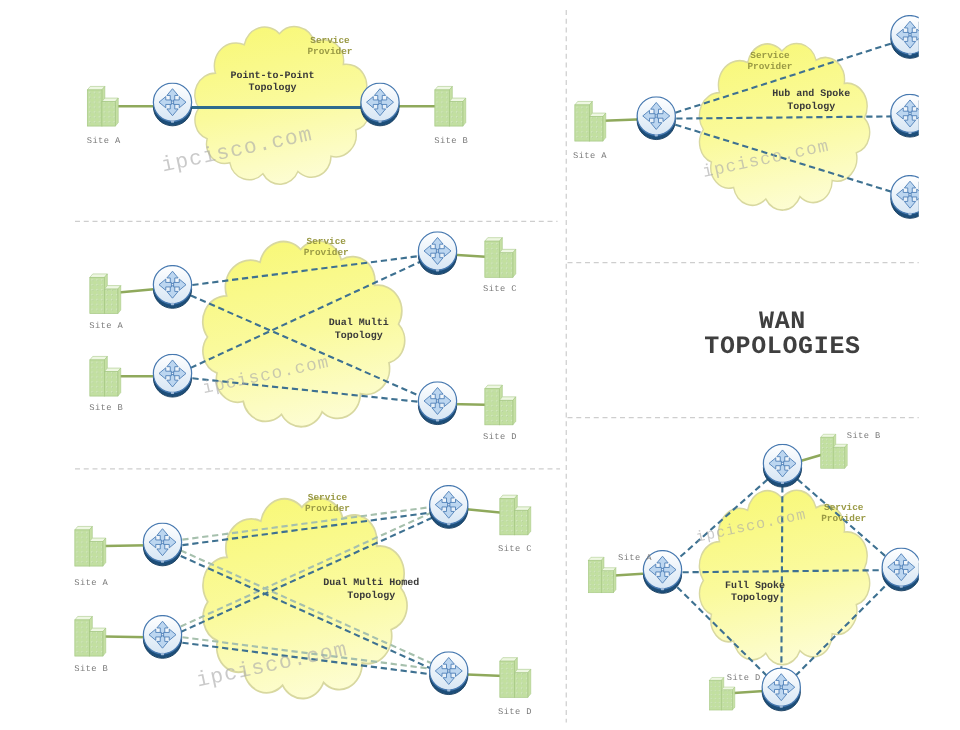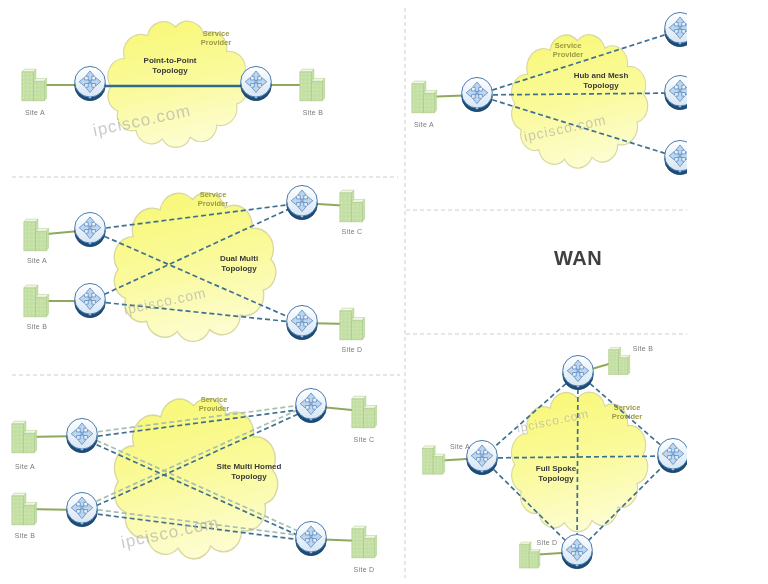--- a/index.html
+++ b/index.html
@@ -1,17 +1,17 @@
 <!DOCTYPE html>
 <html><head>
 <meta charset="utf-8">
 <style>
   html,body{margin:0;padding:0;background:#fff;}
   #stage{position:relative;width:687px;height:584px;background:#ffffff;overflow:hidden;
-         font-family:Liberation Sans, sans-serif;}
+         font-family:Liberation Mono, monospace;margin-left:48px;}
   #stage svg.layer{position:absolute;left:0;top:0;}
   .txt{position:absolute;transform:translateX(-50%);text-align:center;white-space:nowrap;}
   .cloud-title{font-size:8px;font-weight:bold;color:#3a3a3a;line-height:10px;}
   .sp-label{font-size:7.5px;font-weight:bold;color:#9a9a45;line-height:9px;}
   .site-label{font-size:7px;color:#7a7a7a;letter-spacing:.3px;}
   .watermark{position:absolute;color:#ababab;opacity:.62;font-size:14px;letter-spacing:1px;
              transform:translate(-50%,-50%) rotate(-12deg);white-space:nowrap;}
   .wm-lg{font-size:17px;}
   .wm-sm{font-size:12px;}
   .center-title{position:absolute;transform:translateX(-50%);text-align:center;
@@ -191,21 +191,21 @@
 </div>
 <span class="txt site-label" style="left:35px;top:109px;">Site A</span>
 <span class="txt site-label" style="left:313px;top:109px;">Site B</span>
 <span class="watermark wm-lg" style="left:142px;top:121px;">ipcisco.com</span>
 
 <div class="txt sp-label" style="left:568px;top:41px;">
   <div>Service</div>
   <div>Provider</div>
 </div>
 <div class="txt cloud-title" style="left:601px;top:71px;">
-  <div>Hub and Mesh</div>
+  <div>Hub and Spoke</div>
   <div>Topology</div>
 </div>
 <span class="txt site-label" style="left:424px;top:121px;">Site A</span>
 <span class="txt site-label" style="left:728px;top:55px;">Site B</span>
 <span class="txt site-label" style="left:728px;top:117px;">Site C</span>
 <span class="txt site-label" style="left:728px;top:181px;">Site D</span>
 <span class="watermark" style="left:565px;top:128px;">ipcisco.com</span>
 
 <div class="txt sp-label" style="left:213px;top:190px;">
   <div>Service</div>
@@ -216,28 +216,29 @@
   <div>Topology</div>
 </div>
 <span class="txt site-label" style="left:37px;top:257px;">Site A</span>
 <span class="txt site-label" style="left:37px;top:323px;">Site B</span>
 <span class="txt site-label" style="left:352px;top:228px;">Site C</span>
 <span class="txt site-label" style="left:352px;top:346px;">Site D</span>
 <span class="watermark" style="left:165px;top:301px;">ipcisco.com</span>
 
 <div class="center-title" style="left:578px;top:248px;">
   <div>WAN</div>
+  <div>TOPOLOGIES</div>
 </div>
 
 <div class="txt sp-label" style="left:214px;top:395px;">
   <div>Service</div>
   <div>Provider</div>
 </div>
 <div class="txt cloud-title" style="left:249px;top:462px;">
-  <div>Site Multi Homed</div>
+  <div>Dual Multi Homed</div>
   <div>Topology</div>
 </div>
 <span class="txt site-label" style="left:25px;top:463px;">Site A</span>
 <span class="txt site-label" style="left:25px;top:532px;">Site B</span>
 <span class="txt site-label" style="left:364px;top:436px;">Site C</span>
 <span class="txt site-label" style="left:364px;top:566px;">Site D</span>
 <span class="watermark wm-lg" style="left:170px;top:533px;">ipcisco.com</span>
 
 <div class="txt sp-label" style="left:627px;top:403px;">
   <div>Service</div>

